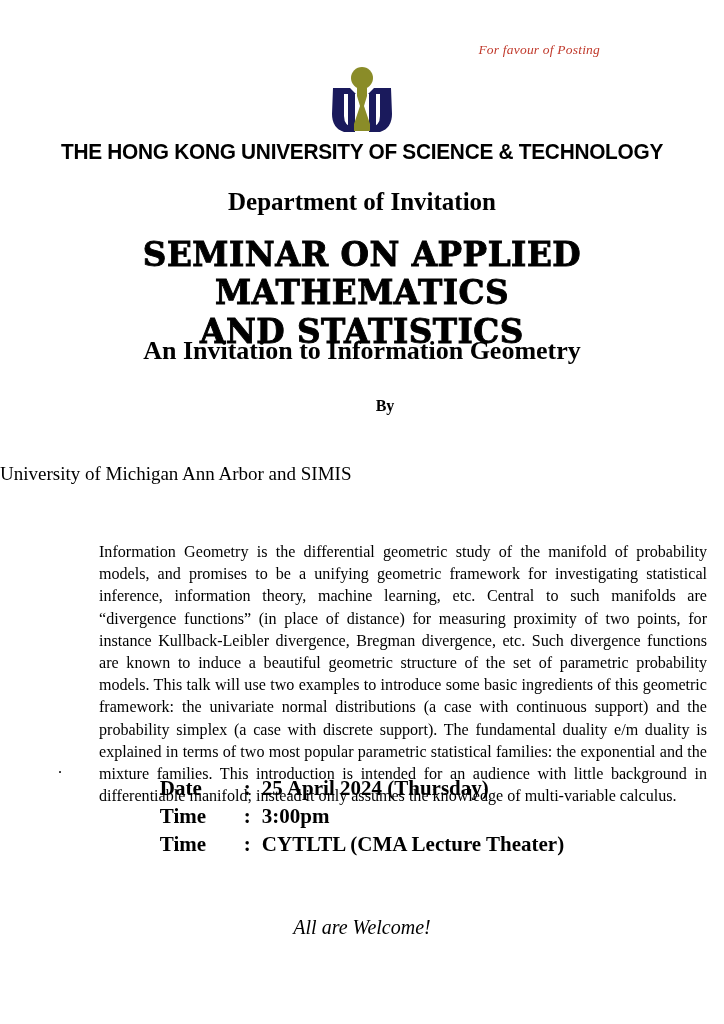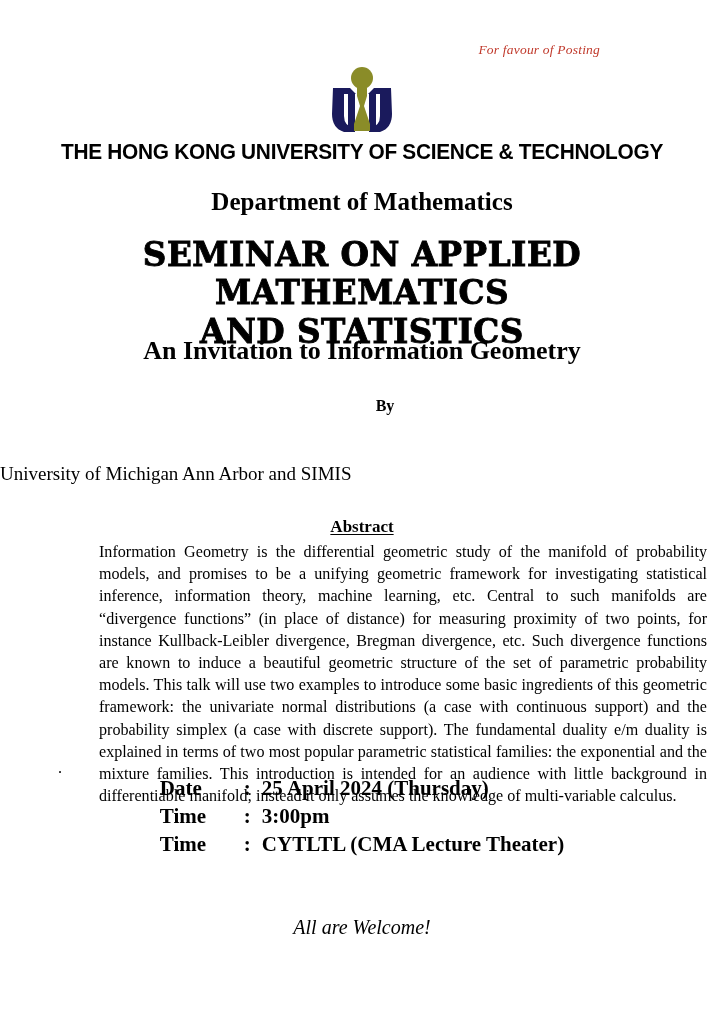--- a/index.html
+++ b/index.html
@@ -224,35 +224,34 @@
       <rect x="18" y="28" width="7" height="38" fill="#1a1a5c"></rect>
       <rect x="39" y="28" width="7" height="38" fill="#1a1a5c"></rect>
 
       <path d="M27 22 L37 22 L37 30 L34 40 L40 58 L40 63 L24 63 L24 58 L30 40 L27 30 Z" fill="#8a8c28"></path>
       <rect x="24" y="61" width="16" height="4" fill="#8a8c28"></rect>
     </svg>
   </div>
 
   <div class="univ-name">THE HONG KONG UNIVERSITY OF SCIENCE &amp; TECHNOLOGY</div>
 
-  <div class="department">Department of Mathematics</div>
+  <div class="department">Department of Invitation</div>
 
   <div class="series-heading">
     <span class="line">SEMINAR ON APPLIED MATHEMATICS</span>
     <span class="line">AND STATISTICS</span>
   </div>
 
   <div class="talk-title">An Invitation to Information Geometry</div>
 
   <div class="by-label">By</div>
 
 
   <div class="speaker-affil">University of Michigan Ann Arbor and SIMIS</div>
 
-  <div class="abstract-heading">Abstract</div>
 
   <div class="abstract-body">Information Geometry is the differential geometric study of the manifold of probability models, and promises to be a unifying geometric framework for investigating statistical inference, information theory, machine learning, etc. Central to such manifolds are “divergence functions” (in place of distance) for measuring proximity of two points, for instance Kullback-Leibler divergence, Bregman divergence, etc. Such divergence functions are known to induce a beautiful geometric structure of the set of parametric probability models. This talk will use two examples to introduce some basic ingredients of this geometric framework: the univariate normal distributions (a case with continuous support) and the probability simplex (a case with discrete support). The fundamental duality e/m duality is explained in terms of two most popular parametric statistical families: the exponential and the mixture families. This introduction is intended for an audience with little background in differentiable manifold; instead it only assumes the knowledge of multi-variable calculus.</div>
 
   <div class="abstract-tail">.</div>
 
   <div class="details">
     <table>
       <tbody>
         <tr>
           <td class="lbl">Date</td>

